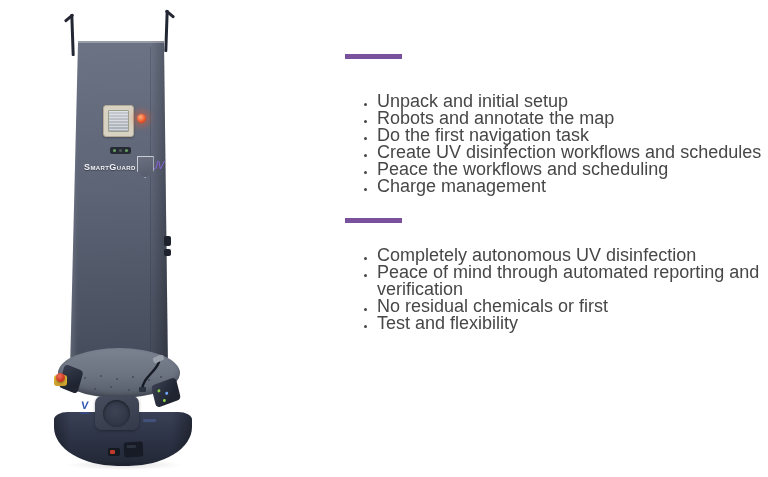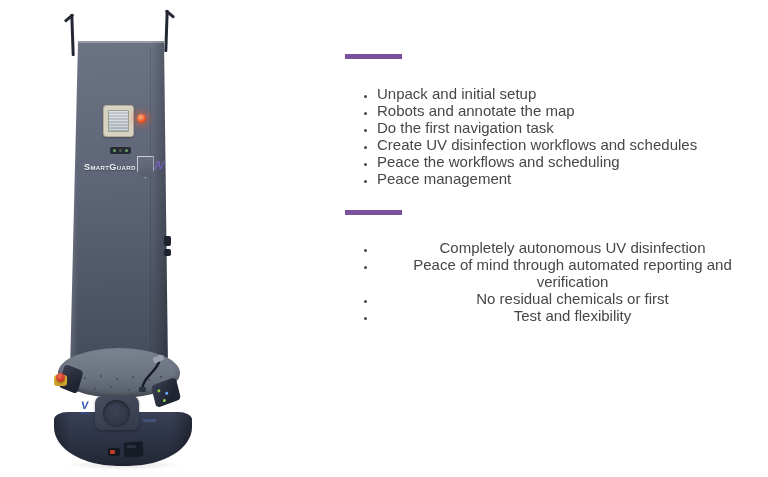--- a/index.html
+++ b/index.html
@@ -17,27 +17,27 @@
   }
 
   
   .content{position:absolute;left:345px;top:30px;width:423px;}
   .section-title{
     font-size:27px;line-height:1.1;font-weight:bold;
     color:var(--heading-color);letter-spacing:-.2px;
   }
   .divider{width:57px;height:5px;background:var(--accent);margin-top:24px;}
   .bullet-list{
-    list-style:disc;margin:26px 0 0;padding-left:32px;
-    font-size:15px;line-height:17px;color:var(--body-color);
+    list-style:disc;margin:34px 0 0;padding-left:32px;
+    font-size:18px;line-height:17px;color:var(--body-color);
   }
   .bullet-list li::marker{color:var(--body-color);font-size:11px;}
   .section+.section{margin-top:22px;}
   .section:nth-child(2) .divider{margin-top:23px;}
-  .section:nth-child(2) .bullet-list{margin-top:24px;text-align:center;}
+  .section:nth-child(2) .bullet-list{margin-top:24px;}
 
   
   .robot{position:absolute;left:40px;top:8px;width:180px;height:465px;}
   .robot *{position:absolute;}
 
   .hook{width:3px;height:42px;background:#232733;border-radius:1px;}
   .hook.left{left:31px;top:6px;transform:rotate(-2deg);}
   .hook.right{left:125px;top:2px;transform:rotate(2deg);}
   .hook::before{content:"";position:absolute;width:11px;height:3px;background:#232733;border-radius:1px;top:-1px;}
   .hook.left::before{left:-8px;transform:rotate(-38deg);transform-origin:right center;}
@@ -221,21 +221,21 @@
 <div class="content">
 
   <div class="section">
     <div class="divider"></div>
     <ul class="bullet-list">
       <li>Unpack and initial setup</li>
       <li>Robots and annotate the map</li>
       <li>Do the first navigation task</li>
       <li>Create UV disinfection workflows and schedules</li>
       <li>Peace the workflows and scheduling</li>
-      <li>Peace management</li>
+      <li>Charge management</li>
     </ul>
   </div>
 
   <div class="section">
     <div class="divider"></div>
     <ul class="bullet-list">
       <li>Completely autonomous UV disinfection</li>
       <li>Peace of mind through automated reporting and verification</li>
       <li>No residual chemicals or first</li>
       <li>Test and flexibility</li>

